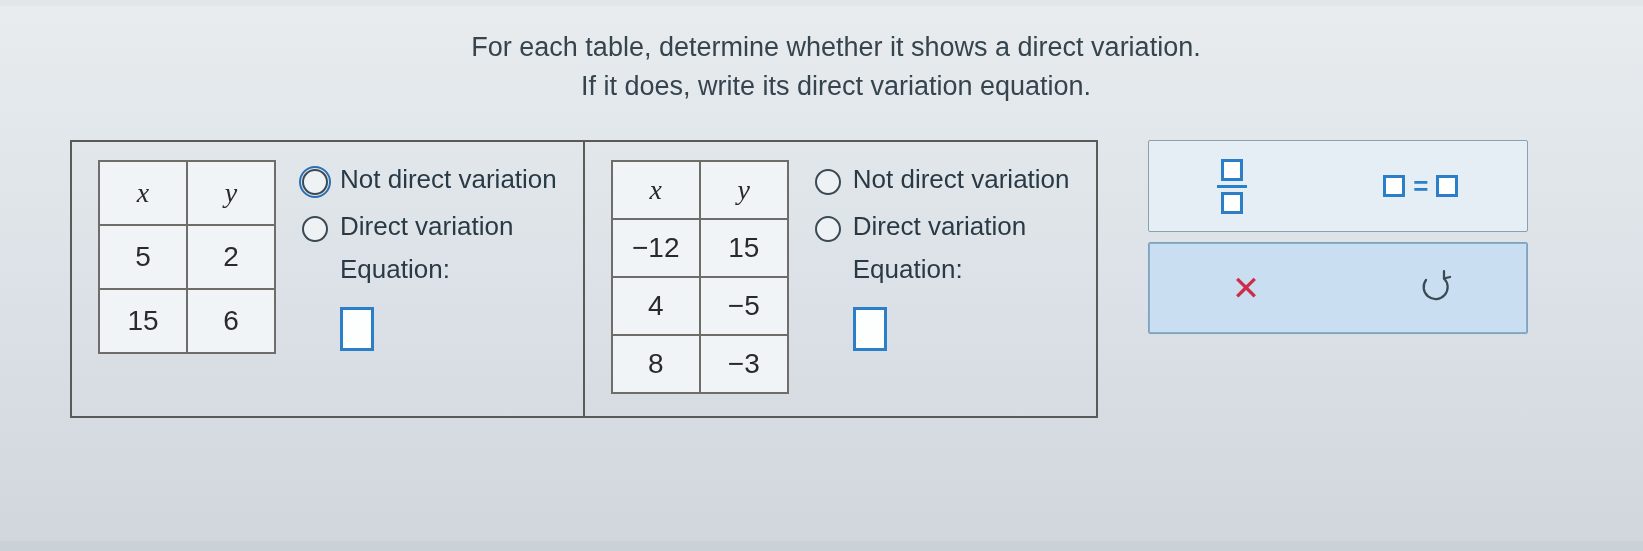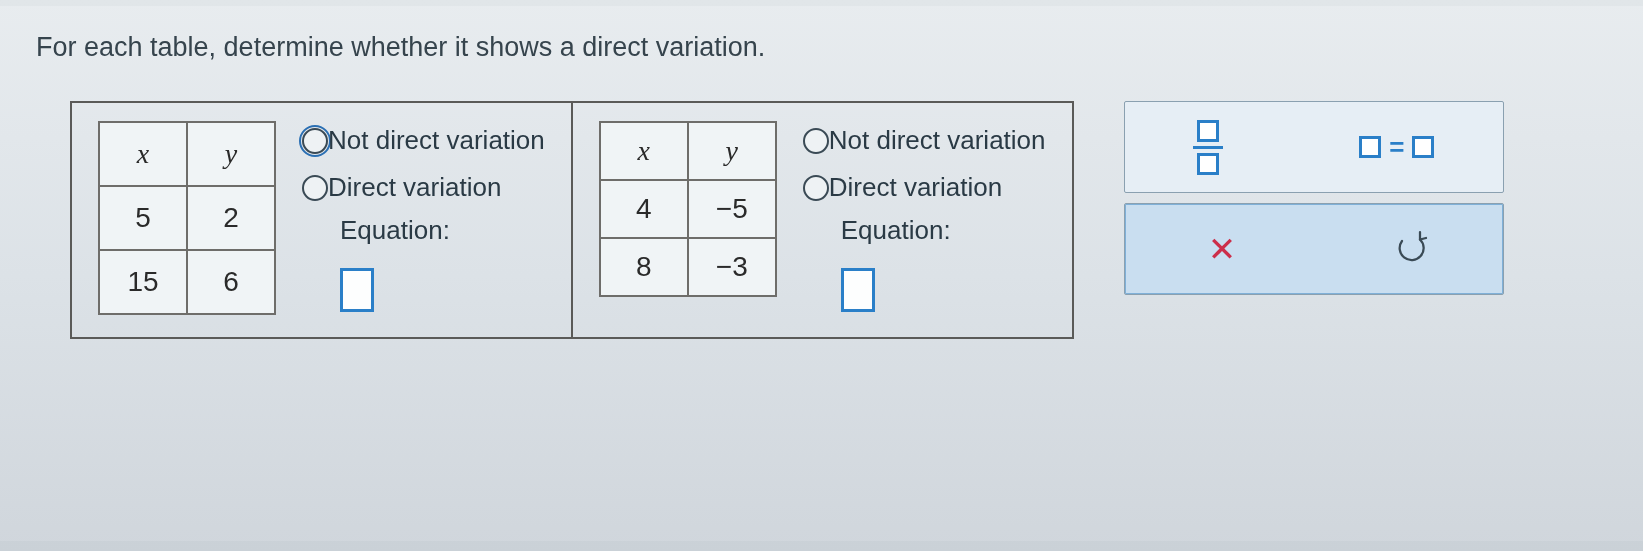--- a/index.html
+++ b/index.html
@@ -18,20 +18,21 @@
   }
   .scanline.top { top:0; height:6px; }
   .scanline.bottom { bottom:0; height:10px; }
 
   .question {
     padding: 28px 7px 0 36px;
     font-size: 27px;
     line-height: 1.45;
     color: #36444d;
     font-weight: 400;
+    text-align: center;
   }
 
   .outer {
     margin: 34px 0 0 70px;
     display: flex;
     gap: 40px;
     align-items: flex-start;
   }
 
   .pair-panel {
@@ -65,21 +66,21 @@
   .t2 th, .t2 td { width: 88px; height: 58px; }
 
   .choice-col {
     display: flex;
     flex-direction: column;
     gap: 16px;
     padding-top: 4px;
     font-size: 26px;
     color: #2a3a45;
   }
-  .opt { display: flex; align-items: center; gap: 0; }
+  .opt { display: flex; align-items: flex-end; gap: 12px; }
   .radio {
     width: 26px; height: 26px; border: 2px solid #3a4a55;
     border-radius: 50%; display:inline-block; flex:0 0 auto;
     background: #eef2f4;
   }
   .radio.selected { outline: 2px solid #2a6fb3; outline-offset: 1px; }
 
   .eqrow { padding-left: 38px; margin-top: -4px; }
   .eqbox {
     width: 34px; height: 44px;
@@ -126,20 +127,21 @@
   .undo svg { width:36px; height:36px; stroke:#3a4a55; fill:none; stroke-width:3; }
 
 </style>
 </head>
 <body>
 <div class="scanline top"></div>
 <div class="scanline bottom"></div>
 
 <div class="question">
   <span>For each table, determine whether it shows a direct variation.</span><br>
+  <span>If it does, write its direct variation equation.</span>
 </div>
 
 <div class="outer">
 
   <div class="pair-panel">
 
     <div class="pane">
       <table class="data t1">
         <tbody>
             <tr>
@@ -172,20 +174,24 @@
     </div>
 
     <div class="pane">
       <table class="data t2">
         <tbody>
             <tr>
           <th>x</th>
           <th>y</th>
         </tr>
         <tr>
+          <td>−12</td>
+          <td>15</td>
+        </tr>
+        <tr>
           <td>4</td>
           <td>−5</td>
         </tr>
         <tr>
           <td>8</td>
           <td>−3</td>
         </tr>
       </tbody>
         </table>
 

